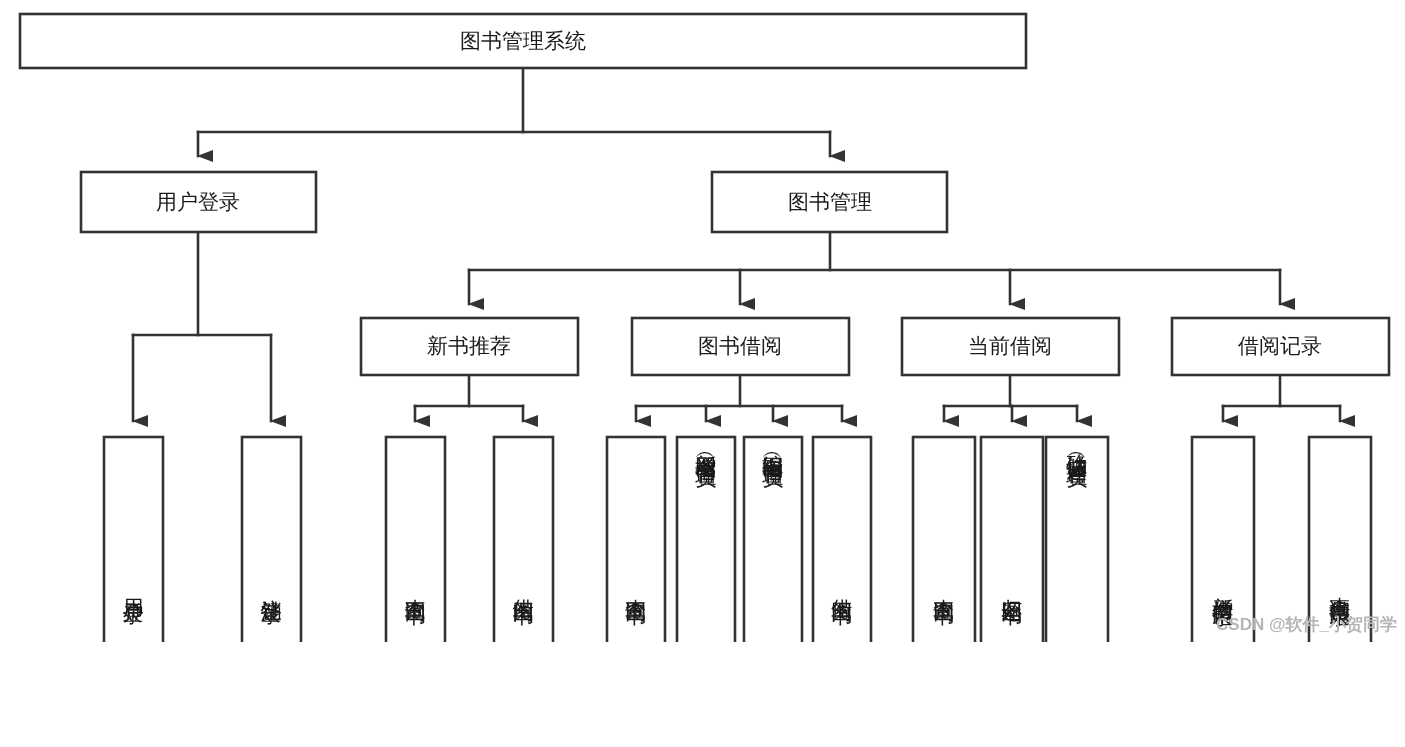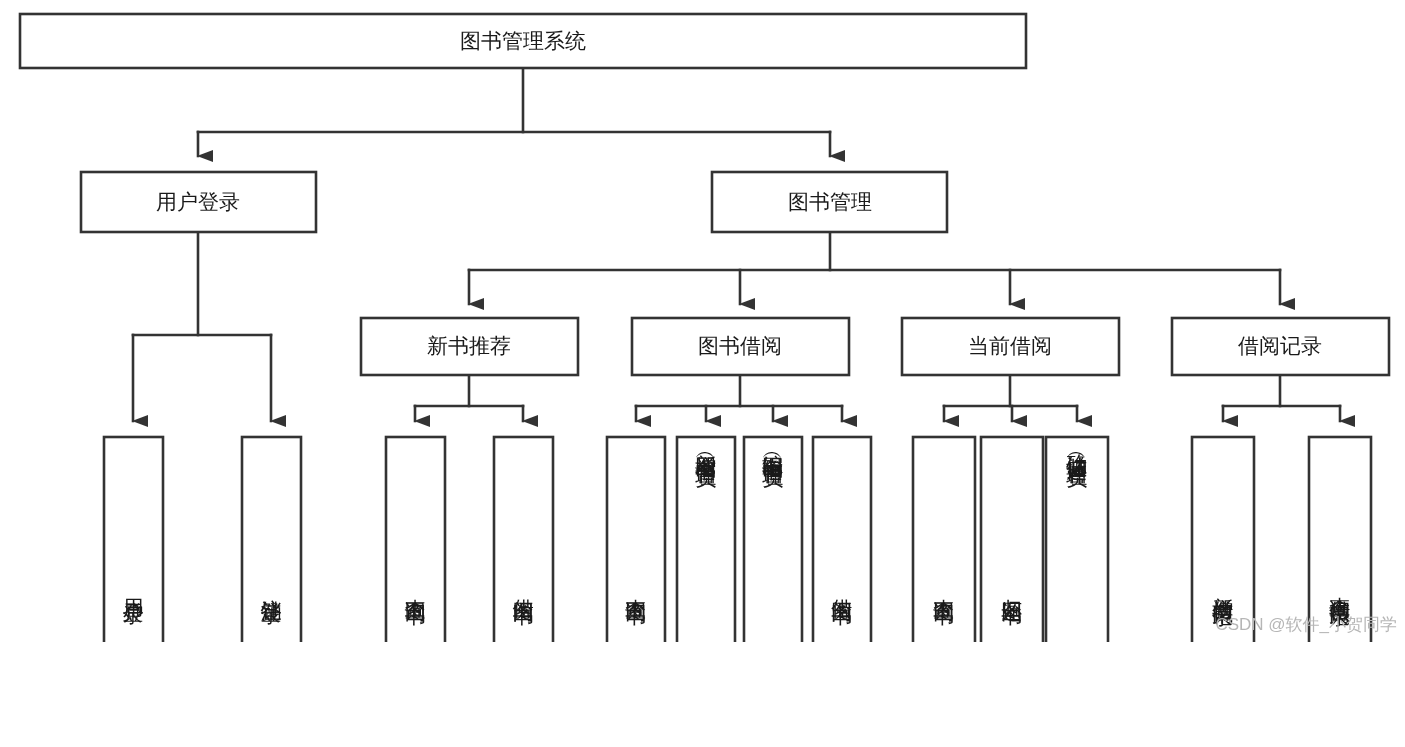--- a/index.html
+++ b/index.html
@@ -68,20 +68,21 @@
   }
   .watermark {
     position: absolute;
     right: 8px;
     bottom: 6px;
     font-family: "Liberation Sans", "DejaVu Sans", sans-serif;
     font-size: 17px;
     color: #b6b6b6;
     white-space: nowrap;
     user-select: none;
+    font-weight: bold;
   }
 </style>
 </head>
 <body>
 
 <div id="diagram-root">
 
   <svg id="chart-svg" viewBox="0 0 1405 747" xmlns="http://www.w3.org/2000/svg">
     <defs>
       <marker id="arrowDown" markerWidth="14" markerHeight="16" refX="7" refY="15" orient="auto" markerUnits="userSpaceOnUse">

